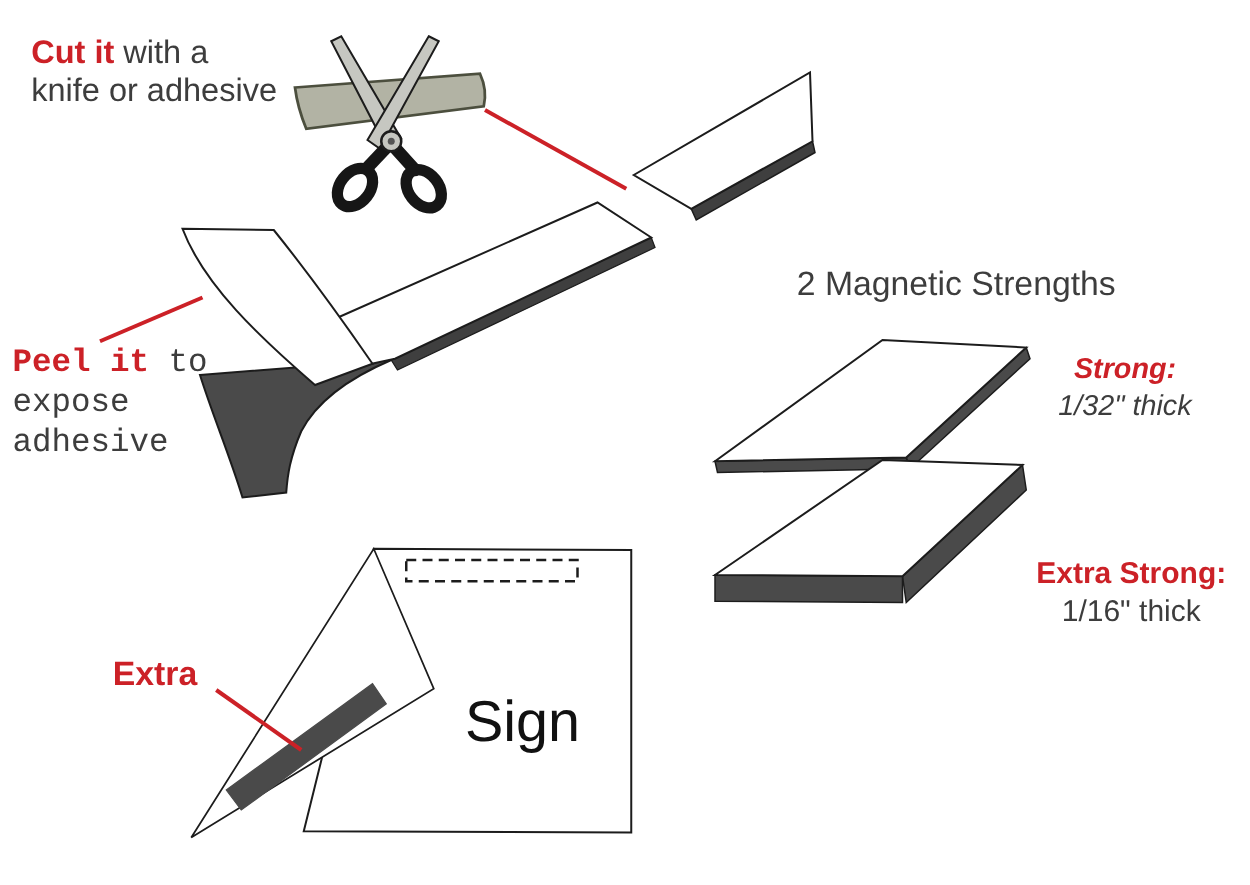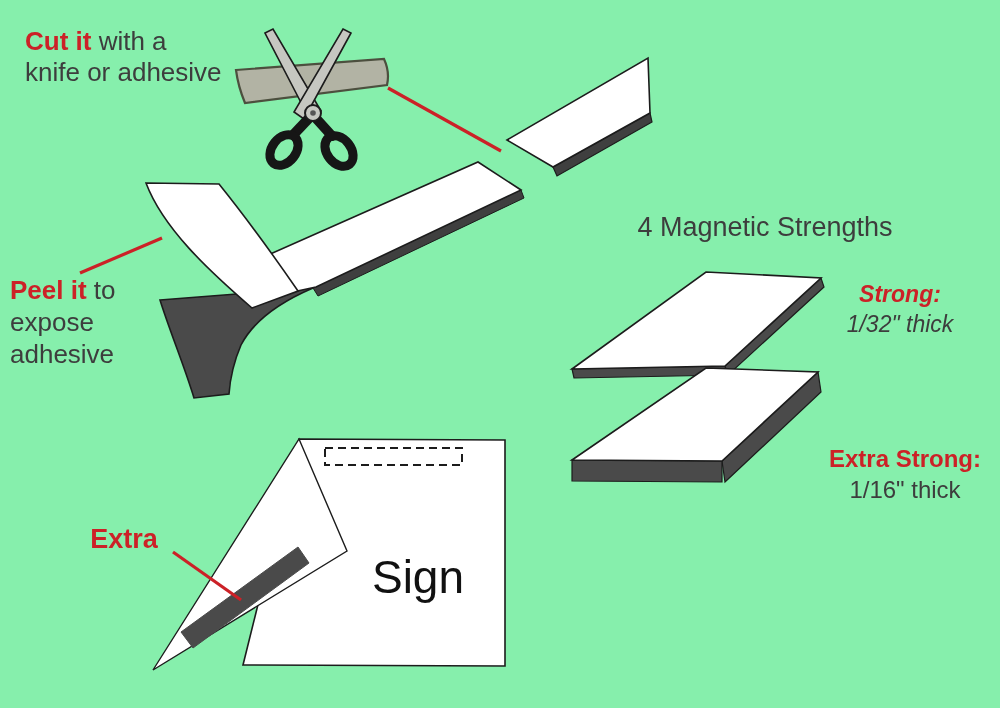--- a/index.html
+++ b/index.html
@@ -10,32 +10,32 @@
   *{margin:0;padding:0;box-sizing:border-box;}
   body{background:#e8e8e8;font-family:"Liberation Sans",sans-serif;}
   .canvas{
     position:relative;width:1000px;height:708px;background:var(--white);
     overflow:hidden;margin:0 auto;
   }
   .art{position:absolute;left:0;top:0;}
   .lbl{position:absolute;color:var(--gray-text);}
   .em{color:var(--red);font-weight:bold;}
   .cut-label{left:25px;top:26px;font-size:26px;line-height:31px;}
-  .peel-label{left:10px;top:274px;font-size:26px;line-height:32px;}
+  .peel-label{left:10px;top:274px;font-size:26px;line-height:32px;font-family:Liberation Mono, monospace;}
   .strengths-title{left:615px;top:212px;width:300px;text-align:center;font-size:27px;}
   .strong-label{left:820px;top:279px;width:160px;text-align:center;font-size:23px;line-height:30px;font-style:italic;}
   .extra-strong-label{left:786px;top:443px;width:160px;text-align:center;font-size:24px;line-height:31px;margin-left:39px;}
   .stick-label{left:64px;top:522px;width:120px;text-align:center;font-size:27px;line-height:34px;font-weight:bold;color:var(--red);}
   .sign-label{left:338px;top:550px;width:160px;text-align:center;font-size:46px;color:var(--sign-text);}
   .thick{color:var(--gray-text);font-weight:normal;}
 </style>
 </head>
 <body>
 
-<div class="canvas" style="background: #86efac;">
+<div class="canvas" style="background: #ffffff;">
 
   <svg class="art" width="1000" height="708" viewBox="0 0 1000 708">
 
     <g>
 
       <path d="M236,70 L384,59 Q390,72 387,85 L245,103 Q238,86 236,70 Z" fill="var(--sage)" stroke="var(--sage-outline)" stroke-width="2.2"></path>
 
       <g>
         <polygon points="265,33 273,29 321,111 309,118" fill="var(--blade)" stroke="var(--outline)" stroke-width="1.6"></polygon>
         <polygon points="343,29 351,33 304,119 294,112" fill="var(--blade)" stroke="var(--outline)" stroke-width="1.6"></polygon>
@@ -98,21 +98,21 @@
     <div><span class="em">Cut it</span><span> with a</span></div>
     <div>knife or adhesive</div>
   </div>
 
   <div class="lbl peel-label">
     <div><span class="em">Peel it</span><span> to</span></div>
     <div>expose</div>
     <div>adhesive</div>
   </div>
 
-  <div class="lbl strengths-title">4 Magnetic Strengths</div>
+  <div class="lbl strengths-title">2 Magnetic Strengths</div>
 
   <div class="lbl strong-label">
     <div class="em">Strong:</div>
     <div class="thick">1/32" thick</div>
   </div>
 
   <div class="lbl extra-strong-label">
     <div class="em">Extra Strong:</div>
     <div class="thick">1/16" thick</div>
   </div>

